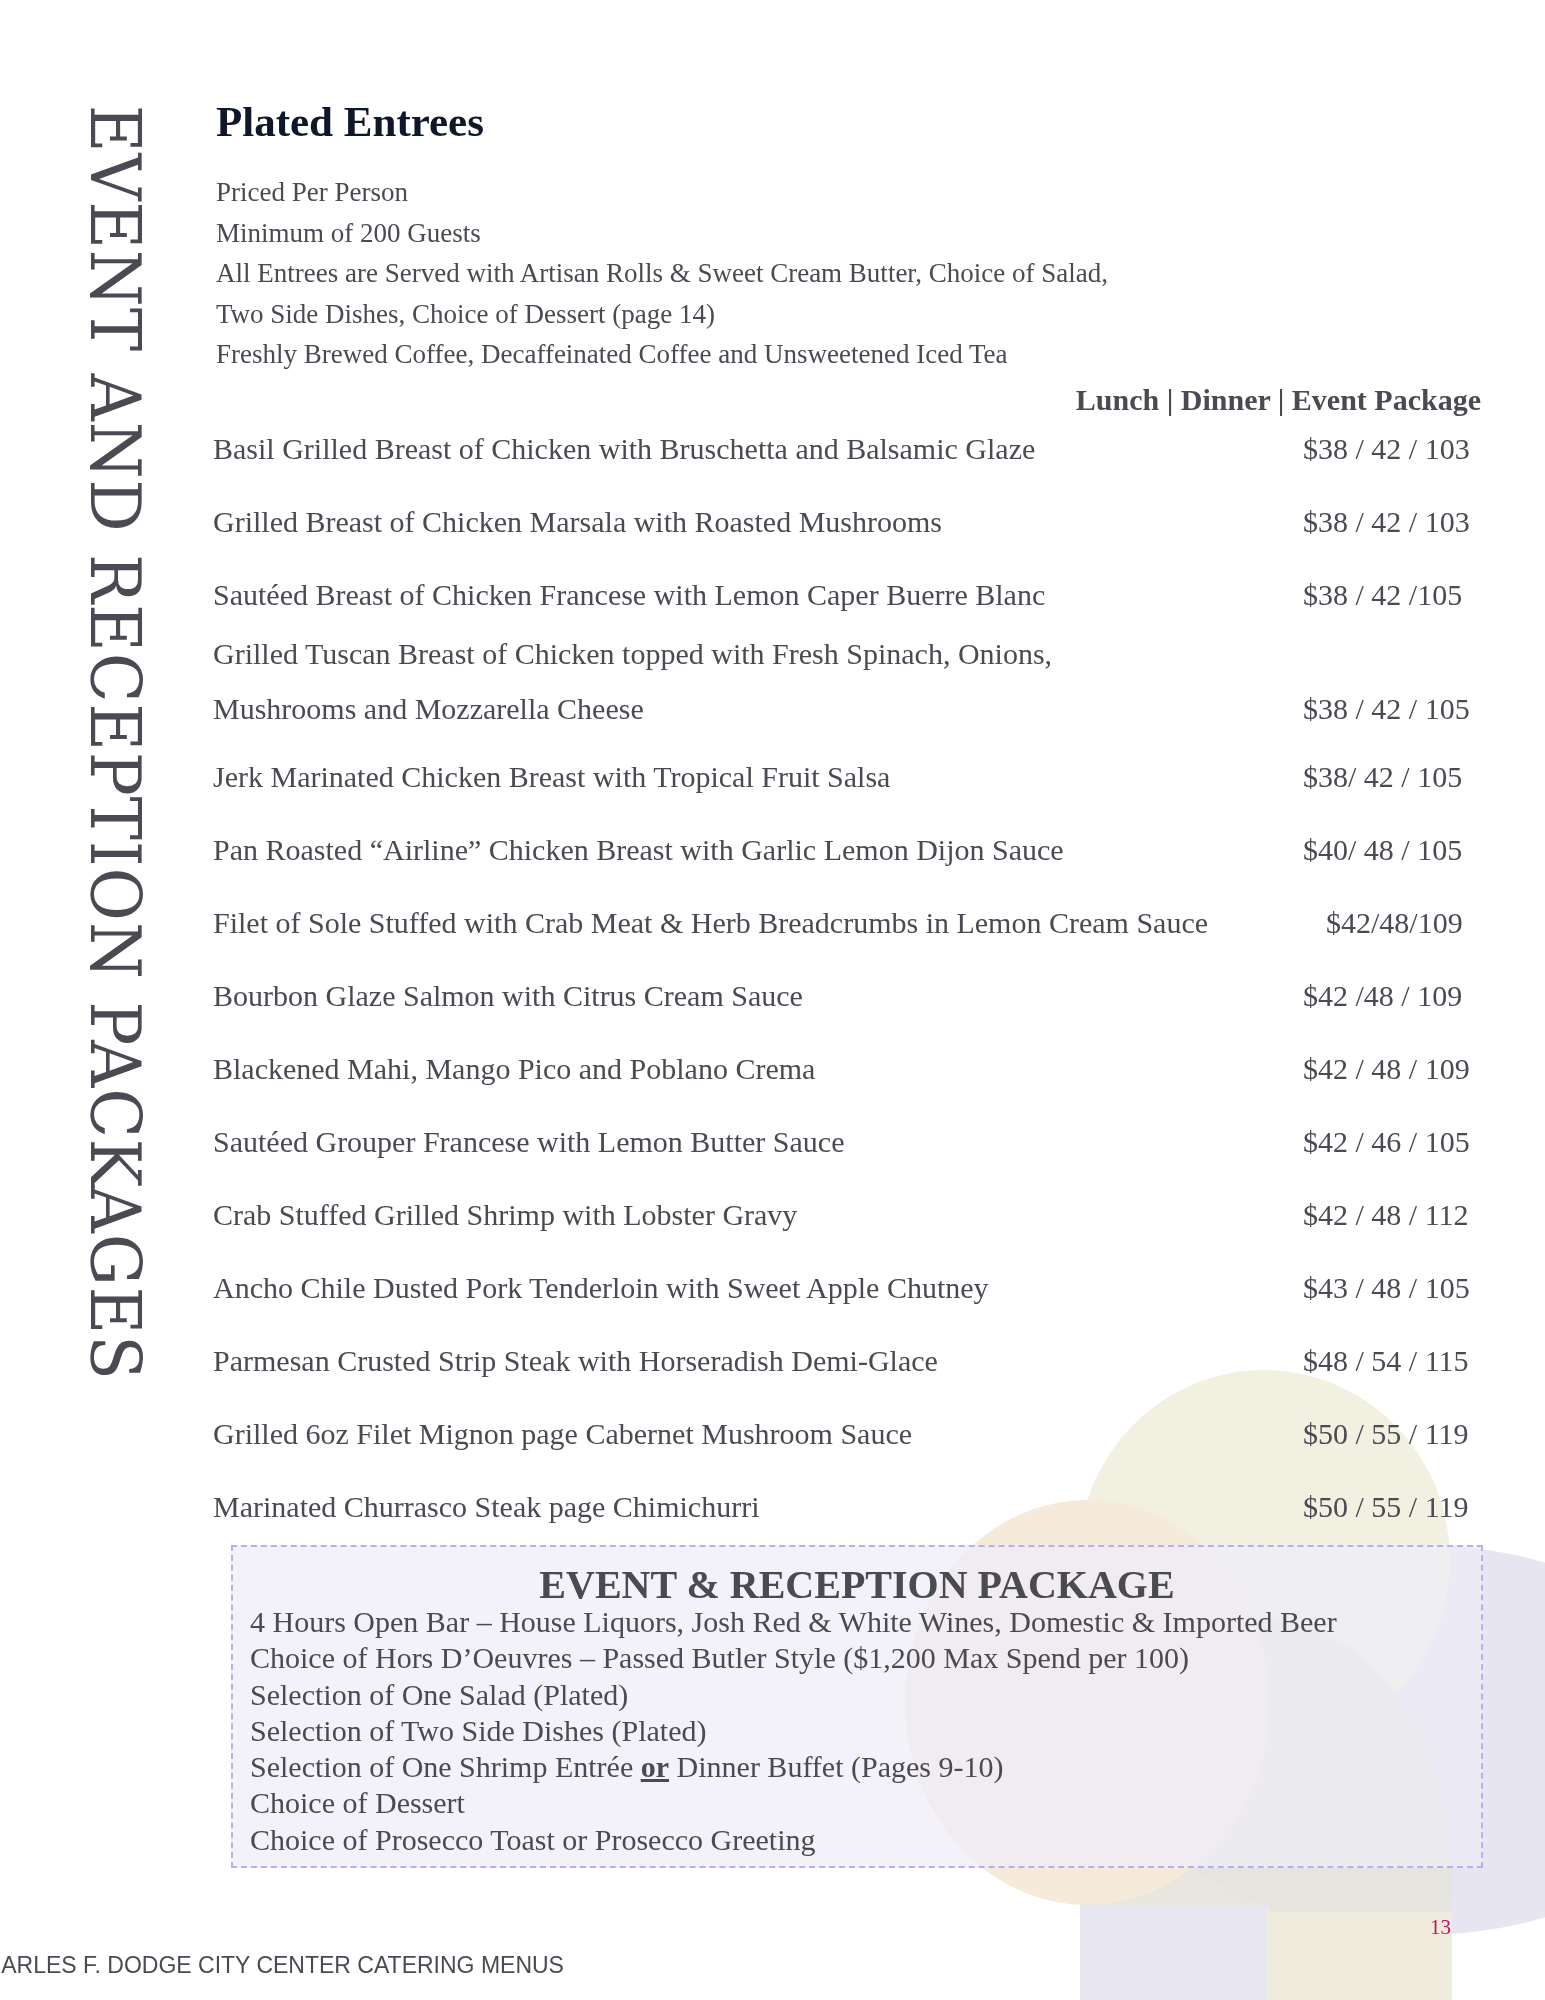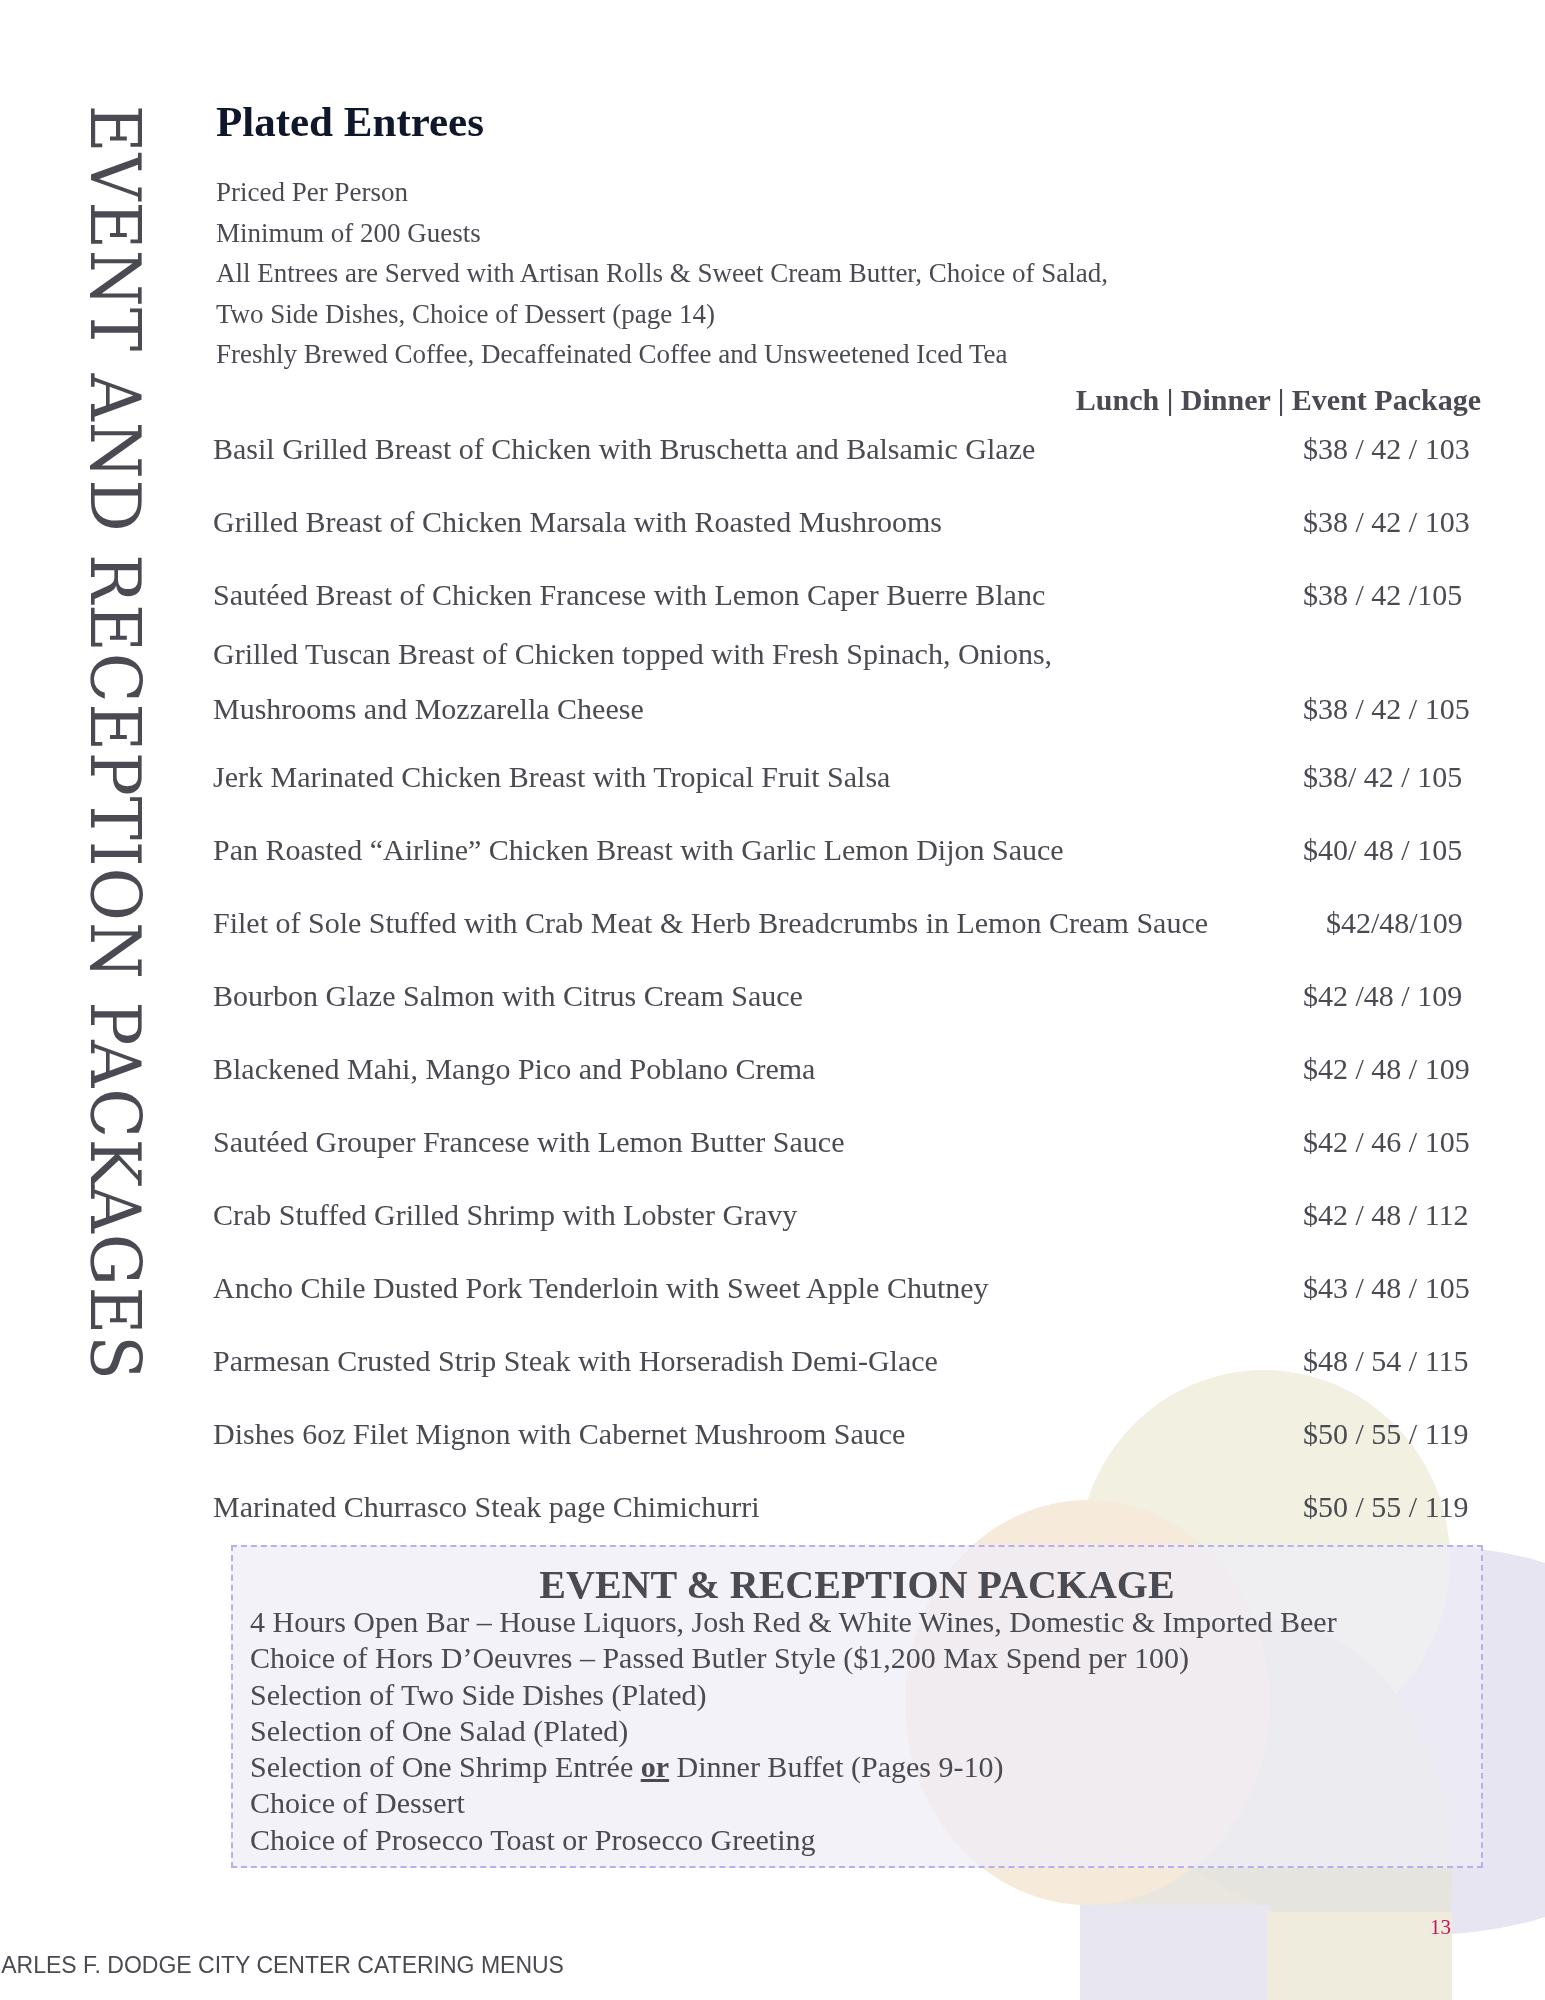--- a/index.html
+++ b/index.html
@@ -142,38 +142,38 @@
     </div>
     <div class="entree" style="top:1271px">
       <span class="name">Ancho Chile Dusted Pork Tenderloin with Sweet Apple Chutney</span>
       <span class="price">$43 / 48 / 105</span>
     </div>
     <div class="entree" style="top:1344px">
       <span class="name">Parmesan Crusted Strip Steak with Horseradish Demi-Glace</span>
       <span class="price">$48 / 54 / 115</span>
     </div>
     <div class="entree" style="top:1417px">
-      <span class="name">Dishes 6oz Filet Mignon with Cabernet Mushroom Sauce</span>
+      <span class="name">Grilled 6oz Filet Mignon page Cabernet Mushroom Sauce</span>
       <span class="price">$50 / 55 / 119</span>
     </div>
     <div class="entree" style="top:1490px">
       <span class="name">Marinated Churrasco Steak page Chimichurri</span>
       <span class="price">$50 / 55 / 119</span>
     </div>
   </div>
 
   <div class="deco c-peach"></div>
 
   <div class="package">
     <h2>EVENT &amp; RECEPTION PACKAGE</h2>
     <ul>
       <li>4 Hours Open Bar – House Liquors, Josh Red &amp; White Wines, Domestic &amp; Imported Beer</li>
       <li>Choice of Hors D’Oeuvres – Passed Butler Style ($1,200 Max Spend per 100)</li>
+      <li>Selection of One Salad (Plated)</li>
       <li>Selection of Two Side Dishes (Plated)</li>
-      <li>Selection of One Salad (Plated)</li>
       <li><span>Selection of One Shrimp Entrée </span><b>or</b><span> Dinner Buffet (Pages 9-10)</span></li>
       <li>Choice of Dessert</li>
       <li>Choice of Prosecco Toast or Prosecco Greeting</li>
     </ul>
   </div>
 
   <div class="page-num">13</div>
   <div class="footer-brand"><span>CHARLES F. DODGE CITY CENTER CATERING MENUS</span></div>
 </div>
 

